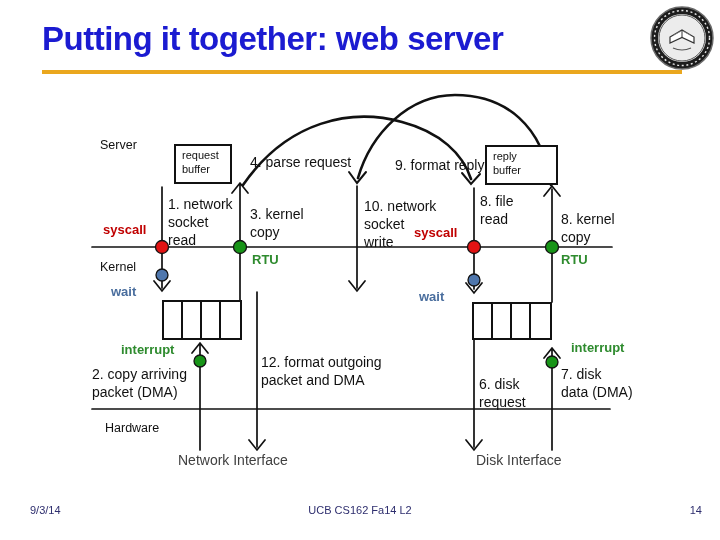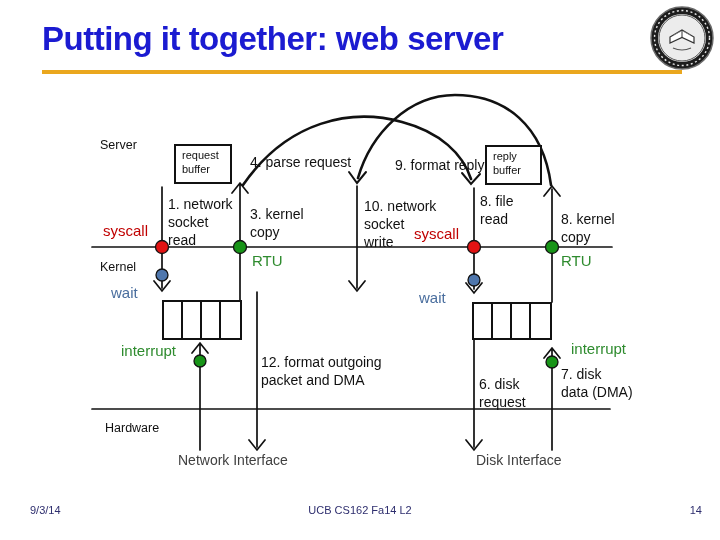--- a/index.html
+++ b/index.html
@@ -8,21 +8,21 @@
     font-family:"Liberation Sans", sans-serif;color:#111;
   }
   .abs{position:absolute;}
   .title{
     left:42px;top:14px;width:600px;
     font-size:33px;font-weight:600;color:#1b1bd1;letter-spacing:-0.5px;margin-top:6px;
   }
   .title-rule{left:42px;top:70px;width:640px;height:4px;background:#eaa71e;}
   .layer-label{font-size:12.5px;color:#111;}
   .step{font-size:14px;line-height:1.28;white-space:pre-line;color:#111;}
-  .annot{font-size:15px;font-weight:normal;}
+  .annot{font-size:13px;font-weight:bold;}
   .red{color:#c00000;}
   .green{color:#2e8b2e;}
   .blue{color:#4a6e9e;}
   .bufferbox{
     border:2px solid #111;background:#fff;font-size:11px;line-height:1.25;
     white-space:pre-line;padding:3px 0 0 6px;box-sizing:border-box;
   }
   .queuebox{
     border:2px solid #111;background:#fff;display:grid;
     grid-template-columns:repeat(4,1fr);box-sizing:border-box;
@@ -101,21 +101,21 @@
       <circle cx="552" cy="362" r="6" fill="#189418"></circle>
     </g>
   </svg>
 
   <div class="abs layer-label" style="left:100px;top:138px;">Server</div>
   <div class="abs layer-label" style="left:100px;top:260px;">Kernel</div>
   <div class="abs layer-label" style="left:105px;top:421px;">Hardware</div>
 
   <div class="abs bufferbox" style="left:174px;top:144px;width:58px;height:40px;">request
 buffer</div>
-  <div class="abs bufferbox" style="left:485px;top:145px;width:57px;height:40px;">reply
+  <div class="abs bufferbox" style="left:485px;top:145px;width:73px;height:40px;">reply
 buffer</div>
 
   <div class="abs queuebox" style="left:162px;top:300px;width:80px;height:40px;">
     <div class="cell"></div>
     <div class="cell"></div>
     <div class="cell"></div>
     <div class="cell"></div>
   </div>
   <div class="abs queuebox" style="left:472px;top:302px;width:80px;height:38px;">
     <div class="cell"></div>
@@ -129,20 +129,22 @@
   <div class="abs annot green" style="left:252px;top:252px;">RTU</div>
   <div class="abs annot green" style="left:561px;top:252px;">RTU</div>
   <div class="abs annot blue" style="left:111px;top:284px;">wait</div>
   <div class="abs annot blue" style="left:419px;top:289px;">wait</div>
   <div class="abs annot green" style="left:121px;top:342px;">interrupt</div>
   <div class="abs annot green" style="left:571px;top:340px;">interrupt</div>
 
   <div class="abs step" style="left:168px;top:196px;">1. network
 socket
 read</div>
+  <div class="abs step" style="left:92px;top:366px;">2. copy arriving
+packet (DMA)</div>
   <div class="abs step" style="left:250px;top:206px;">3. kernel
 copy</div>
   <div class="abs step" style="left:250px;top:154px;">4. parse request</div>
   <div class="abs step" style="left:480px;top:193px;">8. file
 read</div>
   <div class="abs step" style="left:479px;top:376px;">6. disk
 request</div>
   <div class="abs step" style="left:561px;top:366px;">7. disk
 data (DMA)</div>
   <div class="abs step" style="left:561px;top:211px;">8. kernel

